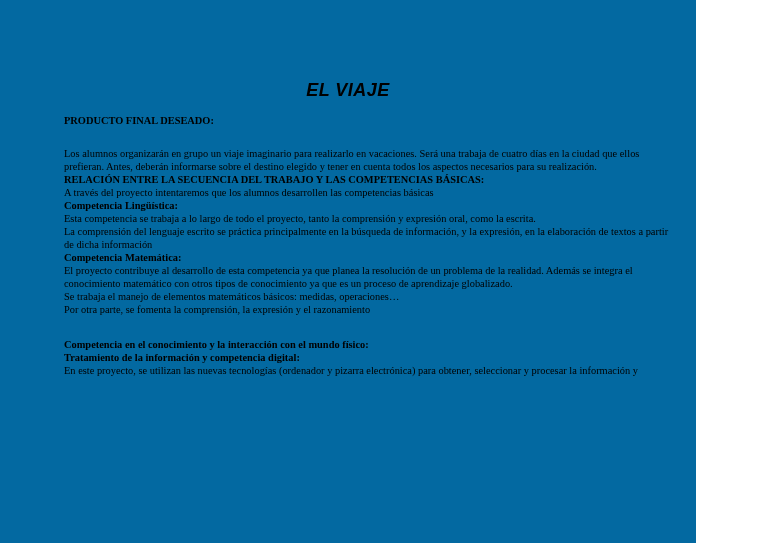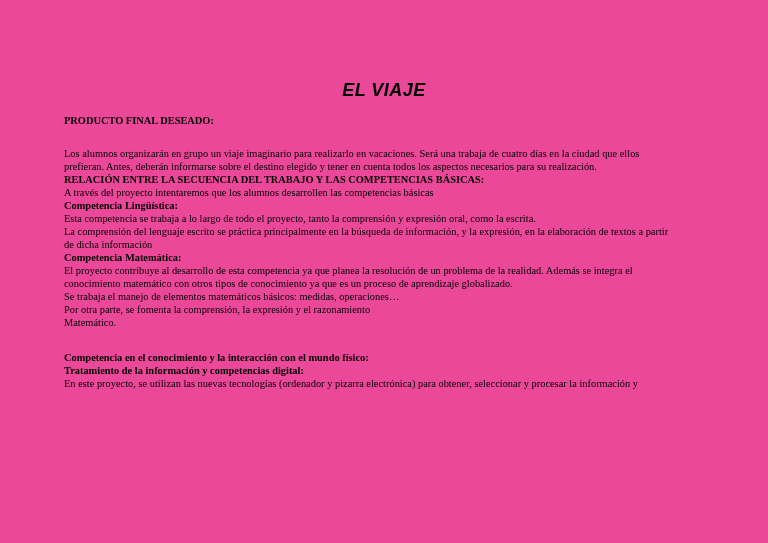--- a/index.html
+++ b/index.html
@@ -2,23 +2,23 @@
 <html lang="es"><head>
 <meta charset="utf-8">
 <style>
   html, body {
     margin: 0;
     padding: 0;
     background: #ffffff;
   }
   .page {
     position: relative;
-    width: 768px;
+    width: 696px;
     height: 543px;
-    background: #ec4899;
+    background: #0369a1;
     overflow: hidden;
     color: #000000;
     font-family: "Liberation Serif", serif;
     font-size: 10.4px;
     line-height: 13px;
   }
   .doc-title {
     margin: 79px 0 0 0;
     width: 100%;
     text-align: center;
@@ -78,26 +78,25 @@
       <div class="line">La comprensión del lenguaje escrito se práctica principalmente en la búsqueda de información, y la expresión, en la elaboración de textos a partir</div>
       <div class="line">de dicha información</div>
     </section>
 
     <section class="sec">
       <div class="sec-heading">Competencia Matemática:</div>
       <div class="line">El proyecto contribuye al desarrollo de esta competencia ya que planea la resolución de un problema de la realidad. Además se integra el</div>
       <div class="line">conocimiento matemático con otros tipos de conocimiento ya que es un proceso de aprendizaje globalizado.</div>
       <div class="line">Se trabaja el manejo de elementos matemáticos básicos: medidas, operaciones…</div>
       <div class="line">Por otra parte, se fomenta la comprensión, la expresión y el razonamiento</div>
-      <div class="line">Matemático.</div>
     </section>
 
     <section class="sec big-gap">
       <div class="sec-heading">Competencia en el conocimiento y la interacción con el mundo físico:</div>
     </section>
 
     <section class="sec">
-      <div class="sec-heading">Tratamiento de la información y competencias digital:</div>
+      <div class="sec-heading">Tratamiento de la información y competencia digital:</div>
       <div class="line">En este proyecto, se utilizan las nuevas tecnologías (ordenador y pizarra electrónica) para obtener, seleccionar y procesar la información y</div>
     </section>
 
   </div>
 </div>
 
 </body></html>

